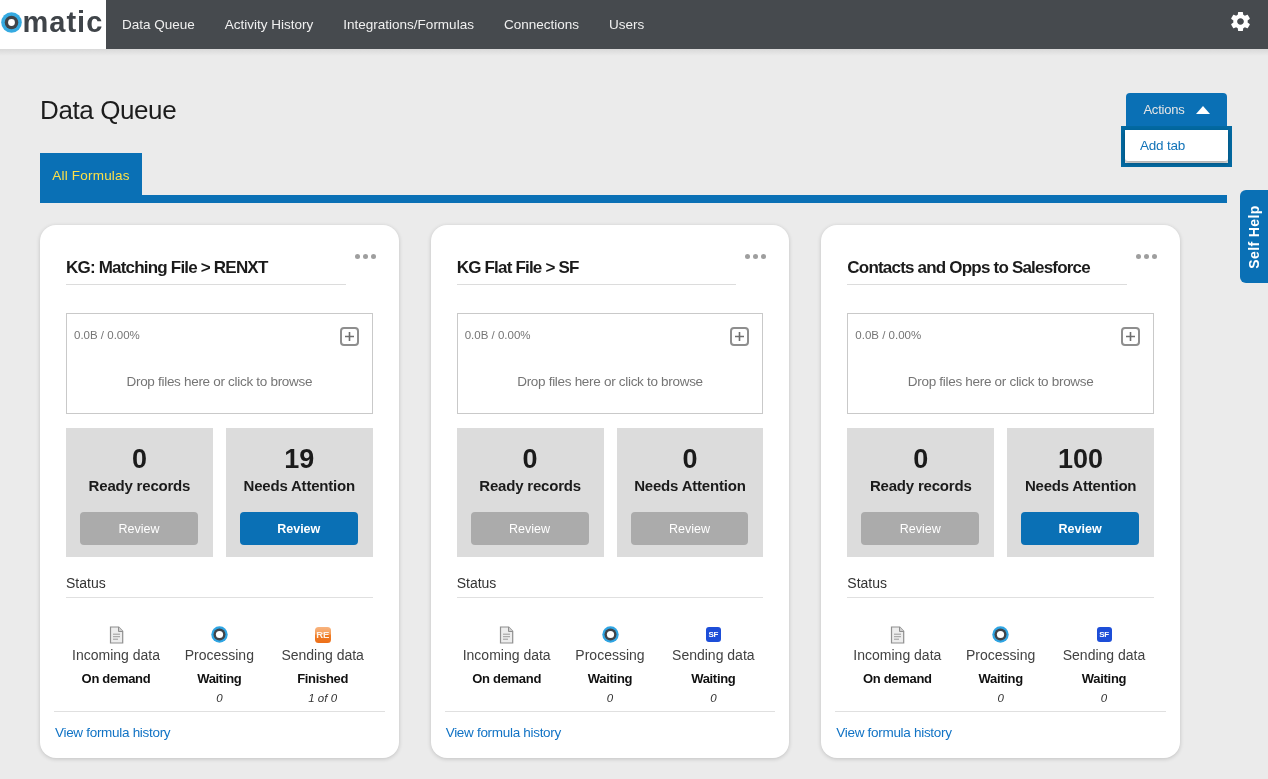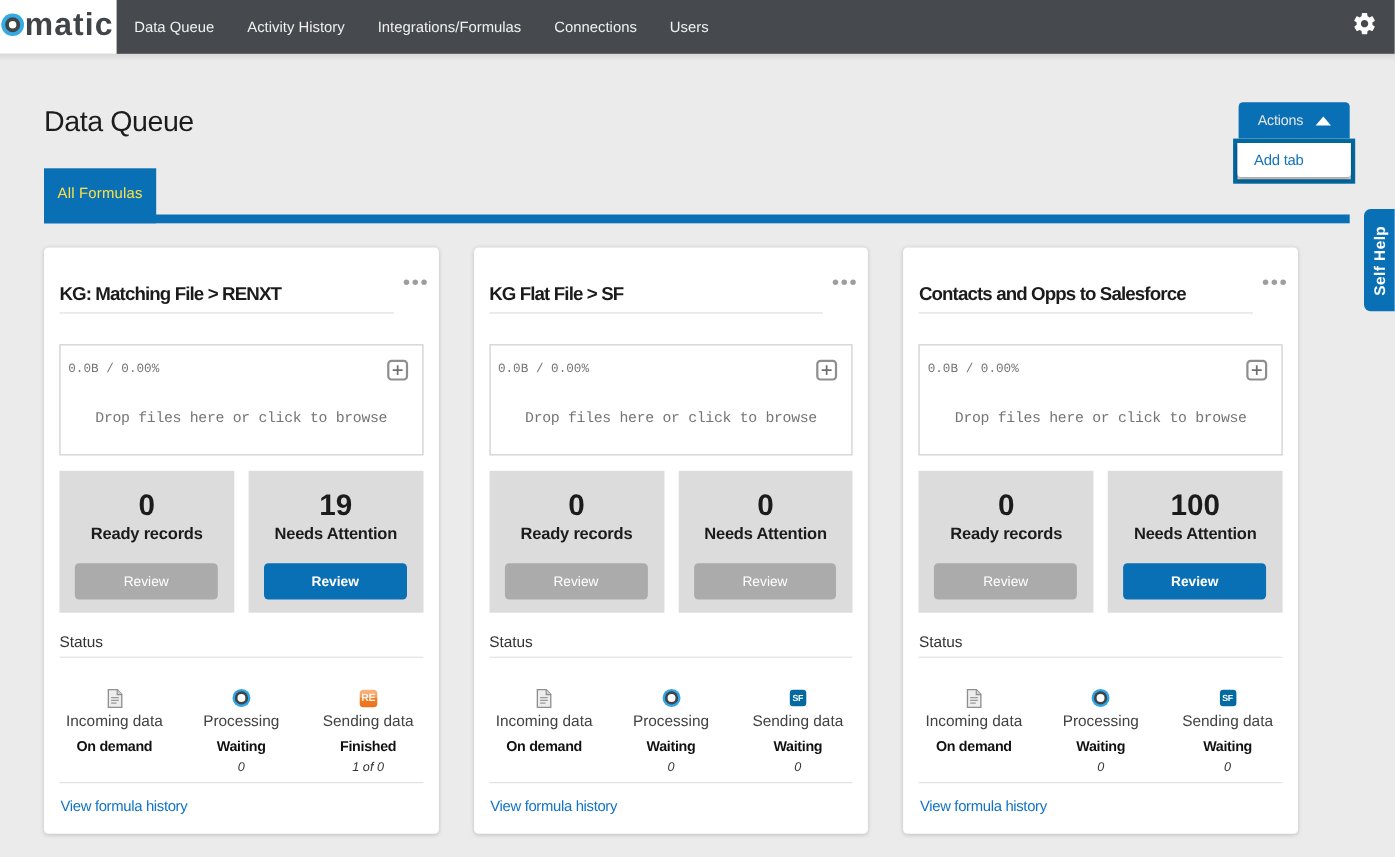--- a/index.html
+++ b/index.html
@@ -26,27 +26,27 @@
 .dropdown { width:103px; height:31px; background:#fff; border-radius:0 0 3px 3px; box-shadow:0 2px 4px rgba(0,0,0,.3);
   display:flex; align-items:center; padding-left:15px; color:#1273b8; font-size:13.5px; letter-spacing:-.2px; }
 
 
 .tab { position:absolute; left:40px; top:153px; width:102px; height:50px; background:#0a70b5; color:#fde047;
   font-size:13.5px; display:flex; align-items:flex-start; justify-content:center; padding-top:15px; letter-spacing:.2px; }
 .tabbar { position:absolute; left:40px; top:195px; width:1187px; height:8px; background:#0a70b5; }
 
 
 .cards { position:absolute; left:40px; top:225px; width:1140px; display:flex; gap:32px; }
-.card { flex:1; height:533px; background:#fff; border-radius:4px; box-shadow:0 1px 4px rgba(0,0,0,.18); position:relative; padding:0 14px; }
+.card { flex:1; height:533px; background:#fff; border-radius:16px; box-shadow:0 1px 4px rgba(0,0,0,.18); position:relative; padding:0 26px; }
 .cardtitle { position:relative; padding-top:33px; height:59px; }
 .cardtitle .t { font-size:17px; font-weight:700; color:#1b1b1b; letter-spacing:-.8px; }
 .cardtitle .dots { position:absolute; right:-3px; top:29px; display:flex; gap:3px; }
 .cardtitle .dots i { width:5px; height:5px; border-radius:50%; background:#9e9e9e; }
 .hr1 { border:0; border-top:1px solid #dcdcdc; margin-right:27px; }
-.dropzone { margin-top:28px; height:101px; border:1px solid #c9c9c9; position:relative;font-family:Liberation Mono, monospace; }
+.dropzone { margin-top:28px; height:101px; border:1px solid #c9c9c9; position:relative; }
 .dz-size { position:absolute; left:7px; top:15px; font-size:11.5px; color:#757575; }
 .dz-plus { position:absolute; right:13px; top:13px; width:19px; height:19px; border:2px solid #8e8e8e; border-radius:4px;
   color:#6f6f6f; display:flex; align-items:center; justify-content:center; }
 .dz-plus svg { display:block; }
 .dz-text { position:absolute; left:0; right:0; top:60px; text-align:center; font-size:13.5px; letter-spacing:-.3px; color:#757575; }
 .statrow { margin-top:14px; display:flex; gap:13px; }
 .statbox { flex:1; height:129px; background:#dcdcdc; text-align:center; position:relative; }
 .statbox .num { font-size:27px; font-weight:700; color:#1b1b1b; margin-top:16px; }
 .statbox .lbl { font-size:15px; font-weight:700; color:#1b1b1b; margin-top:2px; letter-spacing:-.2px; }
 .statbox .btn { position:absolute; left:14px; right:15px; top:84px; height:33px; border-radius:4px;
@@ -60,21 +60,21 @@
 .scol .icon { height:17px; display:flex; align-items:center; justify-content:center; margin-bottom:4px; }
 .scol .slbl { font-size:14px; color:#424242; }
 .scol .sval { font-size:13px; font-weight:700; color:#111; margin-top:8px; letter-spacing:-.3px; }
 .scol .sita { font-size:11.5px; font-style:italic; color:#333; margin-top:6px; height:13px; }
 .hr3 { border:0; border-top:1px solid #e0e0e0; position:absolute; left:14px; right:14px; top:486px; }
 .vfh { position:absolute; left:15px; top:500px; font-size:13.5px; letter-spacing:-.3px; color:#1173c5; }
 
 
 .re-ic { width:16px; height:16px; border-radius:3.5px; background:linear-gradient(180deg,#f8b47f 0%,#f49c58 44%,#ef7d26 50%,#ed6f1a 100%);
   color:#fdf4ec; font-size:9.5px; font-weight:700; display:flex; align-items:center; justify-content:center; letter-spacing:-.3px; }
-.sf-ic { width:15px; height:15px; border-radius:3px; background:#0369a1;
+.sf-ic { width:15px; height:15px; border-radius:3px; background:#1d4ed8;
   color:#fff; font-size:8px; font-weight:700; display:flex; align-items:center; justify-content:center; letter-spacing:-.3px; }
 
 
 .selfhelp { position:absolute; left:1240px; top:190px; width:28px; height:93px; background:#0a70b5; border-radius:6px 0 0 6px;
   display:flex; align-items:center; justify-content:center; }
 .selfhelp span { transform:rotate(-90deg); white-space:nowrap; color:#fff; font-size:14px; font-weight:700; letter-spacing:.4px; }
 </style>
 </head>
 <body>
 

